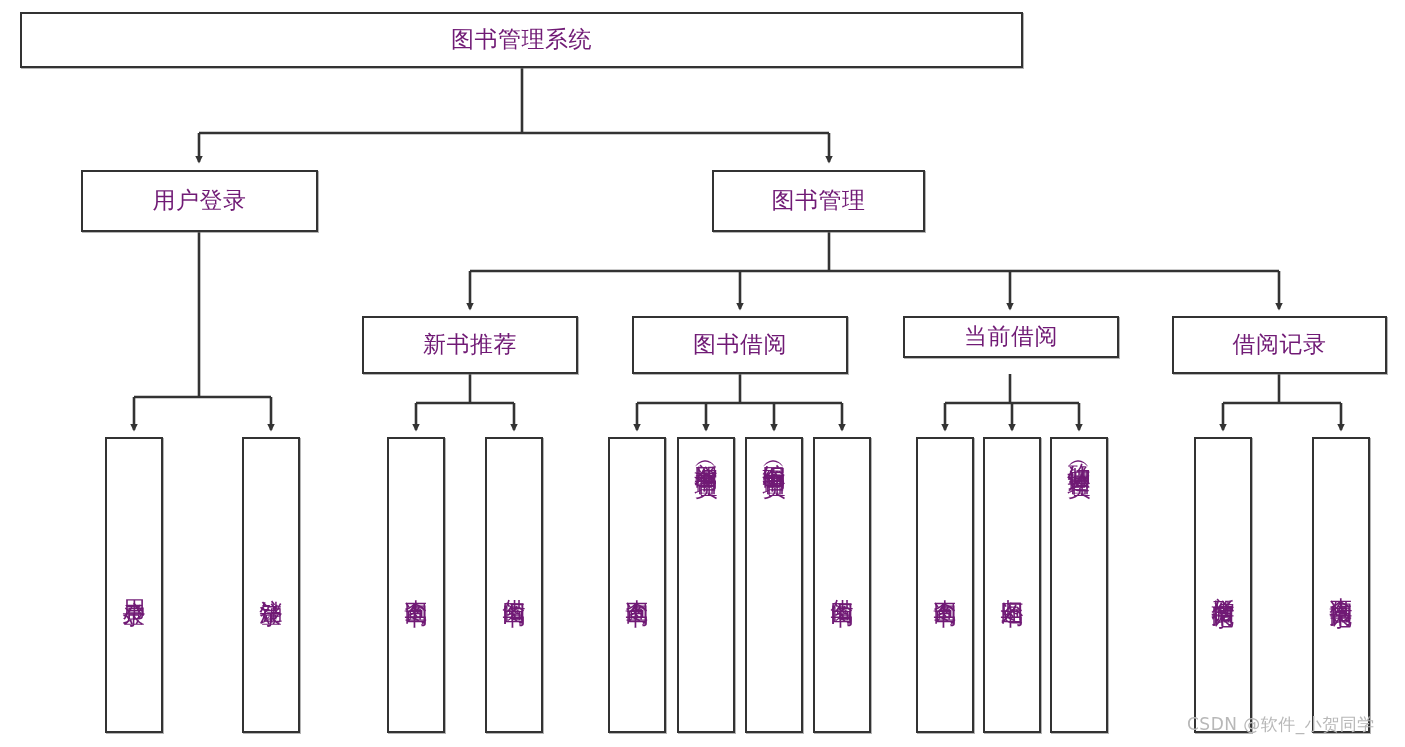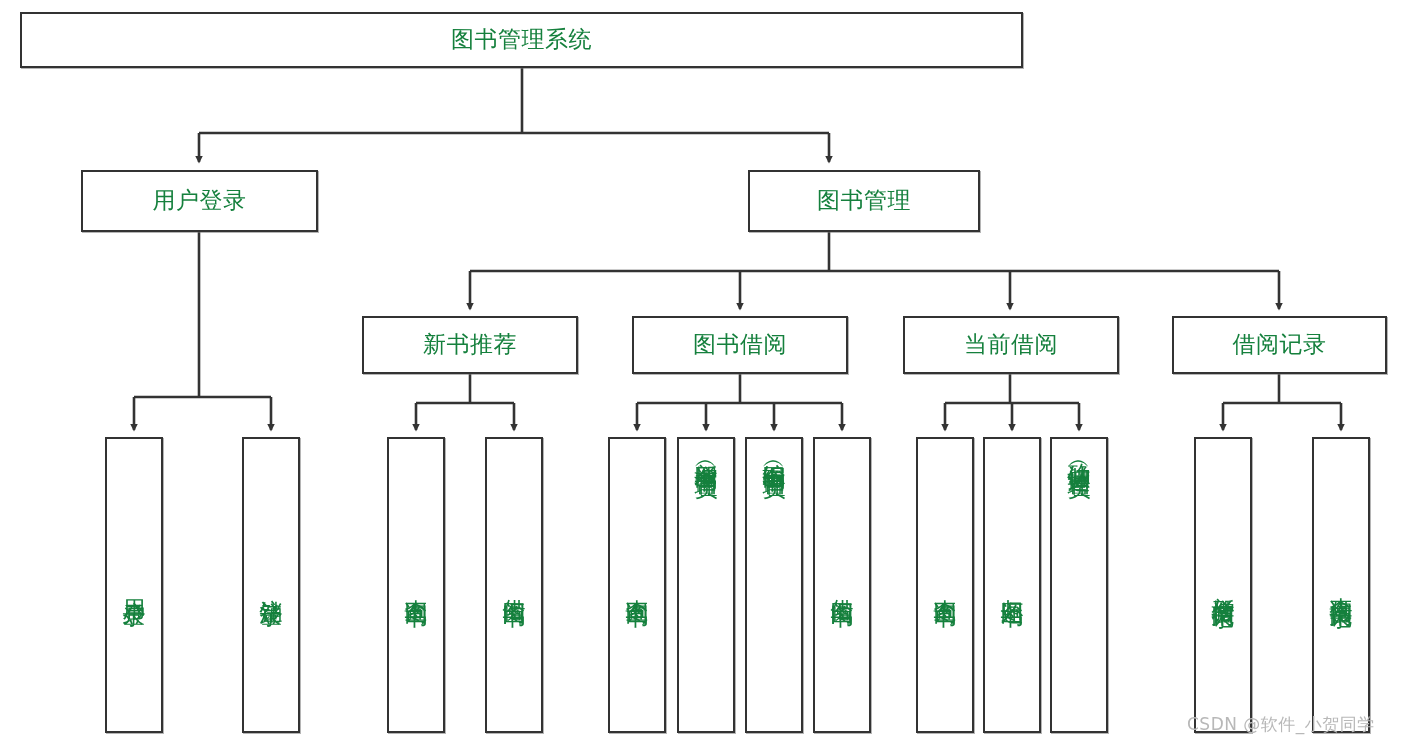--- a/index.html
+++ b/index.html
@@ -34,21 +34,21 @@
     display: flex;
     align-items: center;
     justify-content: center;
     color: #1a1a1a;
     z-index: 2;
   }
   .node .label {
     display: block;
     text-align: center;
     line-height: 1.1;
-    color: #15803d;
+    color: #701a75;
     white-space: pre;
   }
   .node.horizontal .label {
     font-size: 23px;
     letter-spacing: 0.5px;
   }
   .node.vertical {
     align-items: flex-start;
     justify-content: center;
     padding-top: 6px;
@@ -132,33 +132,33 @@
   </svg>
 
   <div class="node horizontal" style="left:20px; top:12px; width:1003px; height:56px;">
     <span class="label">图书管理系统</span>
   </div>
 
   <div class="node horizontal" style="left:81px; top:170px; width:237px; height:62px;">
     <span class="label">用户登录</span>
   </div>
 
-  <div class="node horizontal" style="left:748px; top:170px; width:232px; height:62px;">
+  <div class="node horizontal" style="left:712px; top:170px; width:213px; height:62px;">
     <span class="label">图书管理</span>
   </div>
 
   <div class="node horizontal" style="left:632px; top:316px; width:216px; height:58px;">
     <span class="label">图书借阅</span>
   </div>
 
   <div class="node horizontal" style="left:362px; top:316px; width:216px; height:58px;">
     <span class="label">新书推荐</span>
   </div>
 
-  <div class="node horizontal" style="left:903px; top:316px; width:216px; height:58px;">
+  <div class="node horizontal" style="left:903px; top:316px; width:216px; height:42px;">
     <span class="label">当前借阅</span>
   </div>
 
   <div class="node horizontal" style="left:1172px; top:316px; width:215px; height:58px;font-family:Liberation Serif, serif;">
     <span class="label">借阅记录</span>
   </div>
 
   <div class="node vertical centered" style="left:105px; top:437px; width:58px; height:296px;">
     <span class="label">用户登录</span>
   </div>

